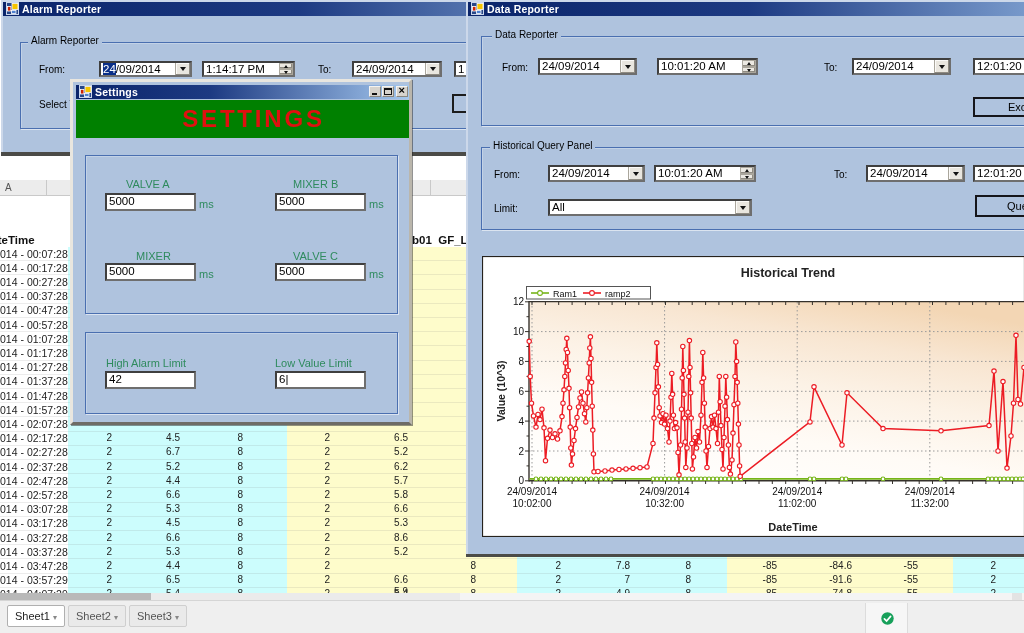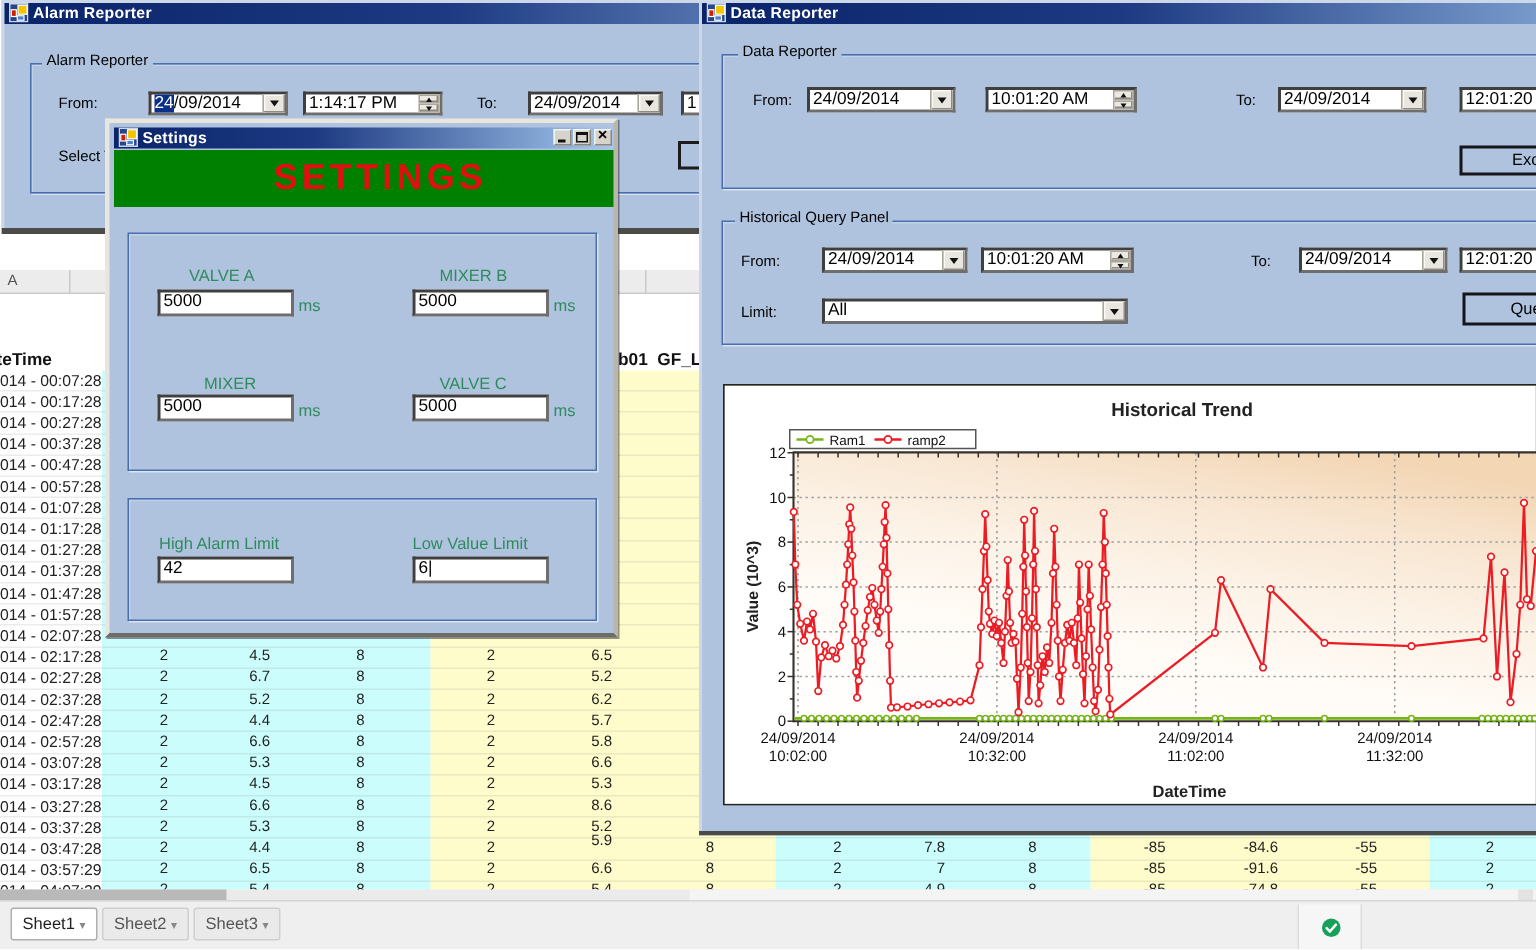--- a/index.html
+++ b/index.html
@@ -148,21 +148,21 @@
 <div class="num" style="left:358px;top:531.5px">8.6</div>
 <div class="num" style="left:62px;top:545.7px">2</div>
 <div class="num" style="left:130px;top:545.7px">5.3</div>
 <div class="num" style="left:193px;top:545.7px">8</div>
 <div class="num" style="left:280px;top:545.7px">2</div>
 <div class="num" style="left:358px;top:545.7px">5.2</div>
 <div class="num" style="left:62px;top:559.9px">2</div>
 <div class="num" style="left:130px;top:559.9px">4.4</div>
 <div class="num" style="left:193px;top:559.9px">8</div>
 <div class="num" style="left:280px;top:559.9px">2</div>
-<div class="num" style="left:358px;top:555px">5.9</div>
+<div class="num" style="left:358px;top:586px">5.9</div>
 <div class="num" style="left:62px;top:574.1px">2</div>
 <div class="num" style="left:130px;top:574.1px">6.5</div>
 <div class="num" style="left:193px;top:574.1px">8</div>
 <div class="num" style="left:280px;top:574.1px">2</div>
 <div class="num" style="left:358px;top:574.1px">6.6</div>
 <div class="num" style="left:62px;top:588.3px">2</div>
 <div class="num" style="left:130px;top:588.3px">5.4</div>
 <div class="num" style="left:193px;top:588.3px">8</div>
 <div class="num" style="left:280px;top:588.3px">2</div>
 <div class="num" style="left:358px;top:588.3px">5.4</div>

